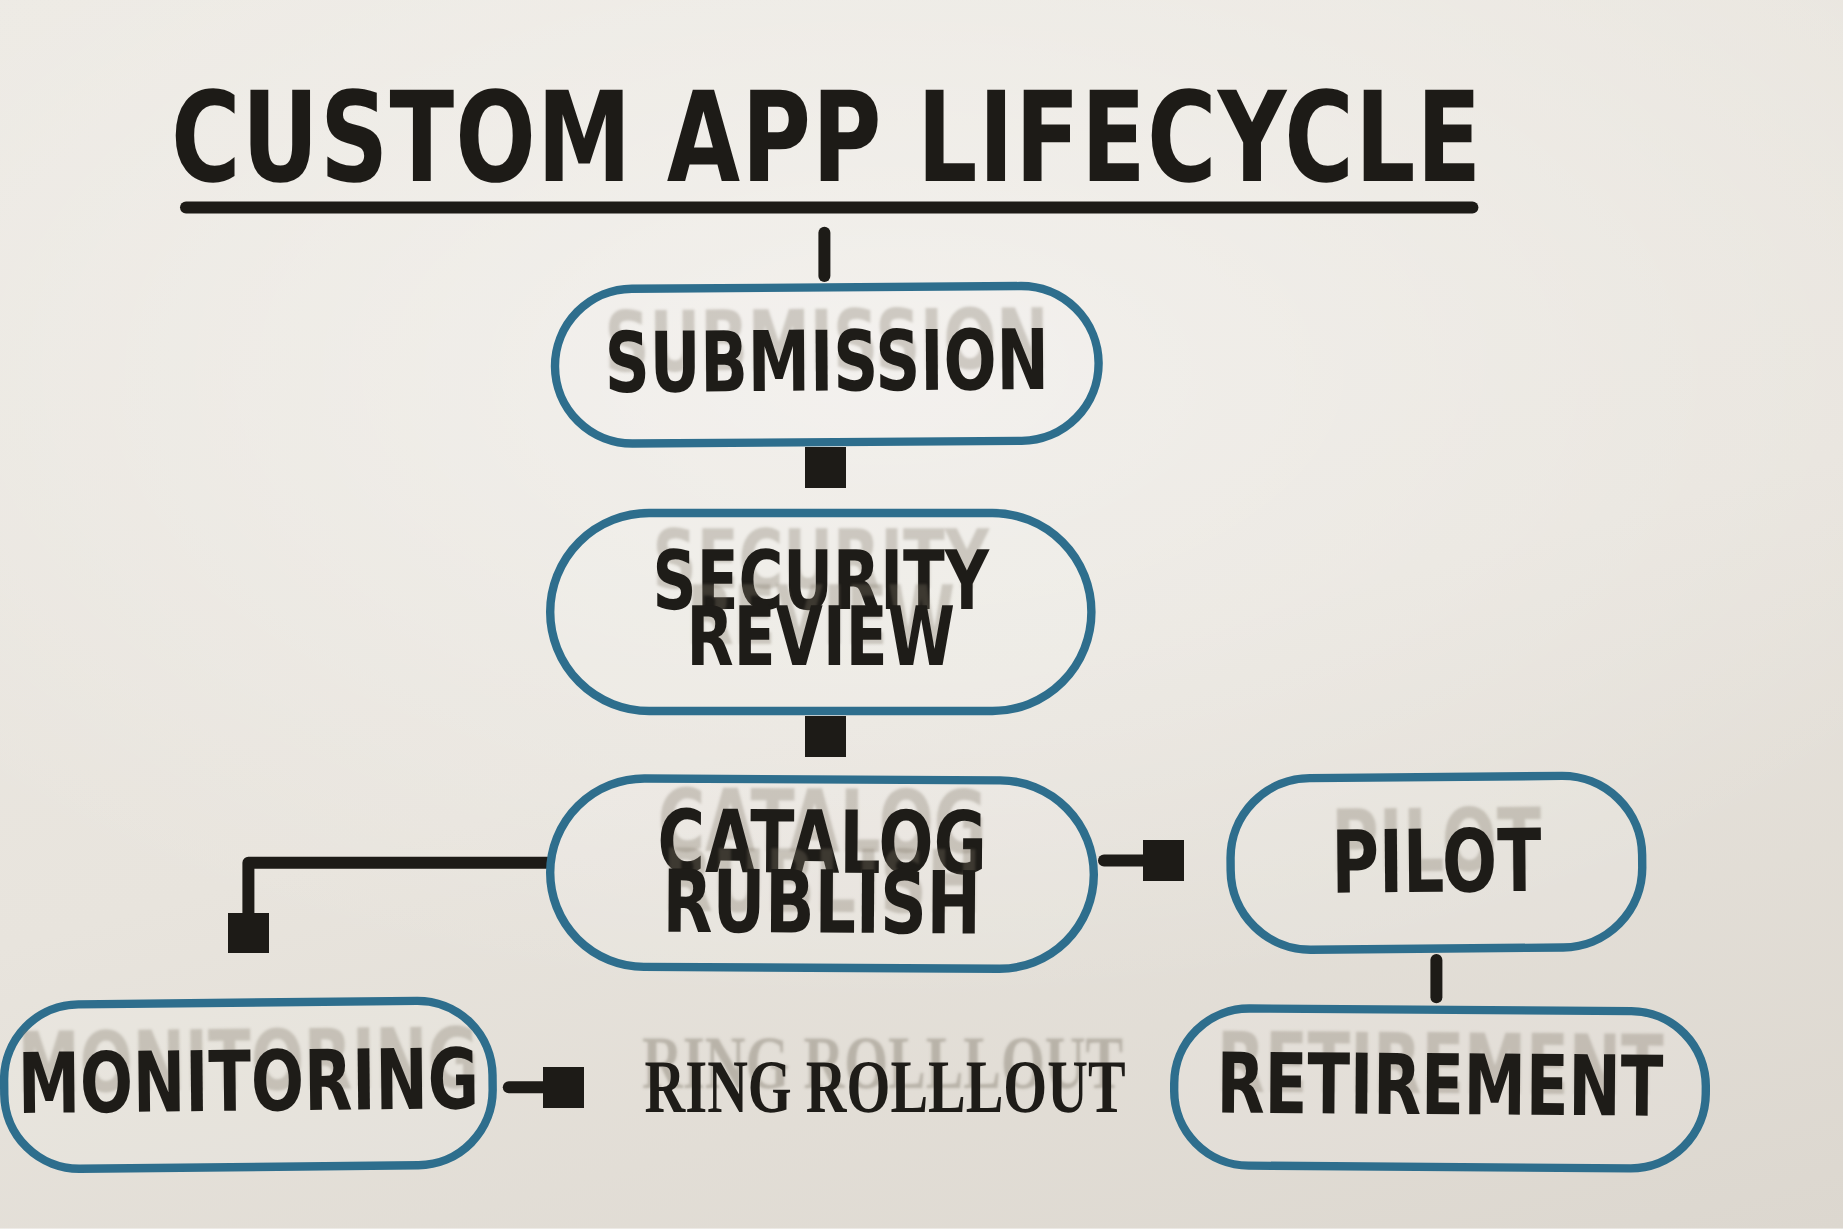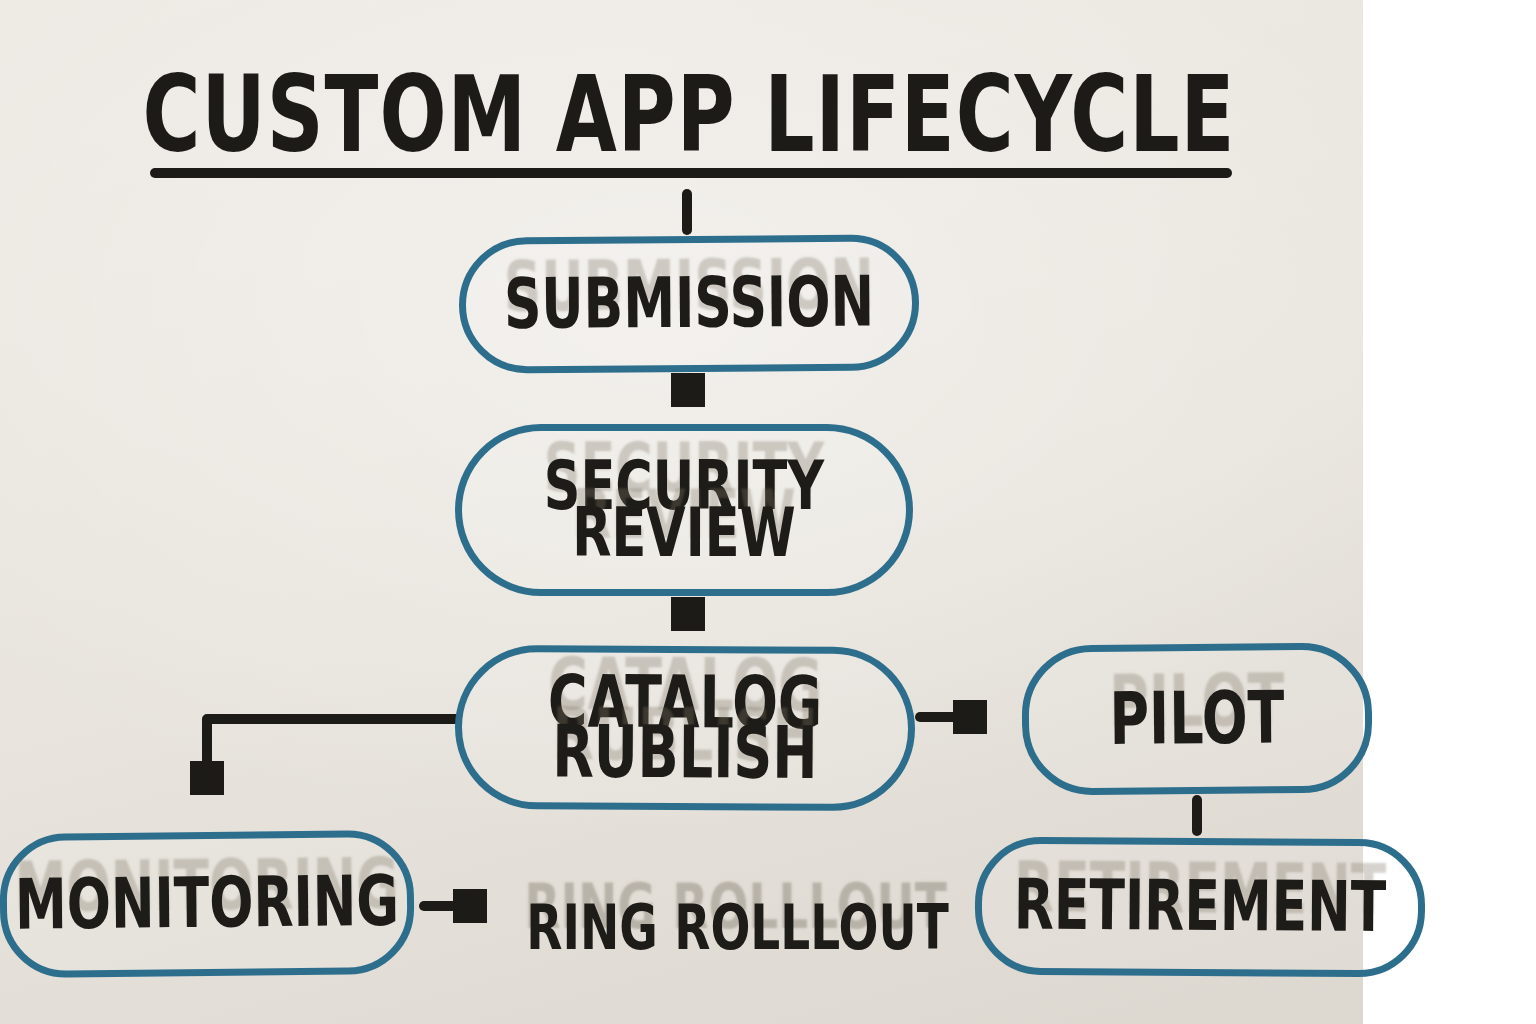--- a/index.html
+++ b/index.html
@@ -1,21 +1,21 @@
 <!DOCTYPE html>
 <html><head>
 <meta charset="utf-8">
 <style>
   html,body{margin:0;padding:0;}
   body{
     width:1536px;height:1024px;overflow:hidden;
     font-family:"DejaVu Sans","Liberation Sans",sans-serif;
   }
   #canvas{
-    position:relative;width:1363px;height:1024px;
+    position:relative;width:1536px;height:1024px;
     background:
       radial-gradient(95% 75% at 48% 30%, rgba(255,255,255,0.40), rgba(255,255,255,0) 70%),
       linear-gradient(165deg,#edeae4 0%,#e8e4dd 55%,#dcd7cf 100%);
   }
   .abs{position:absolute;}
   
   .title{
     left:145px;top:60px;width:1088px;height:110px;
     display:flex;align-items:center;justify-content:center;
     font-weight:bold;font-size:79px;letter-spacing:1px;color:#1d1b17;
@@ -47,21 +47,21 @@
   .node-catalog .label{font-size:54px;}
   .node-pilot{left:1022px;top:644px;width:350px;height:150px;border-radius:70px;transform:rotate(-0.5deg);}
   .node-pilot .label{font-size:54px;}
   .node-monitoring{left:0px;top:832px;width:414px;height:144px;border-radius:66px;transform:rotate(-0.6deg);}
   .node-monitoring .label{font-size:52px;}
   .node-retirement{left:975px;top:838px;width:450px;height:138px;border-radius:66px;transform:rotate(0.4deg);}
   .node-retirement .label{font-size:52px;}
   
   .text-ring{
     left:515px;top:868px;width:445px;height:80px;
-    display:flex;align-items:flex-end;justify-content:center;
+    display:flex;align-items:center;justify-content:center;font-family:Liberation Serif, serif;
   }
   .text-ring .label{font-size:47px;text-shadow:-2px -15px 2px rgba(126,118,104,0.42);}
   
   svg.edges{left:0;top:0;width:1536px;height:1024px;pointer-events:none;}
   svg.edges path{stroke:#1d1b17;stroke-width:10;fill:none;stroke-linecap:round;stroke-linejoin:round;}
 </style>
 </head>
 <body>
 
 <div id="canvas">

